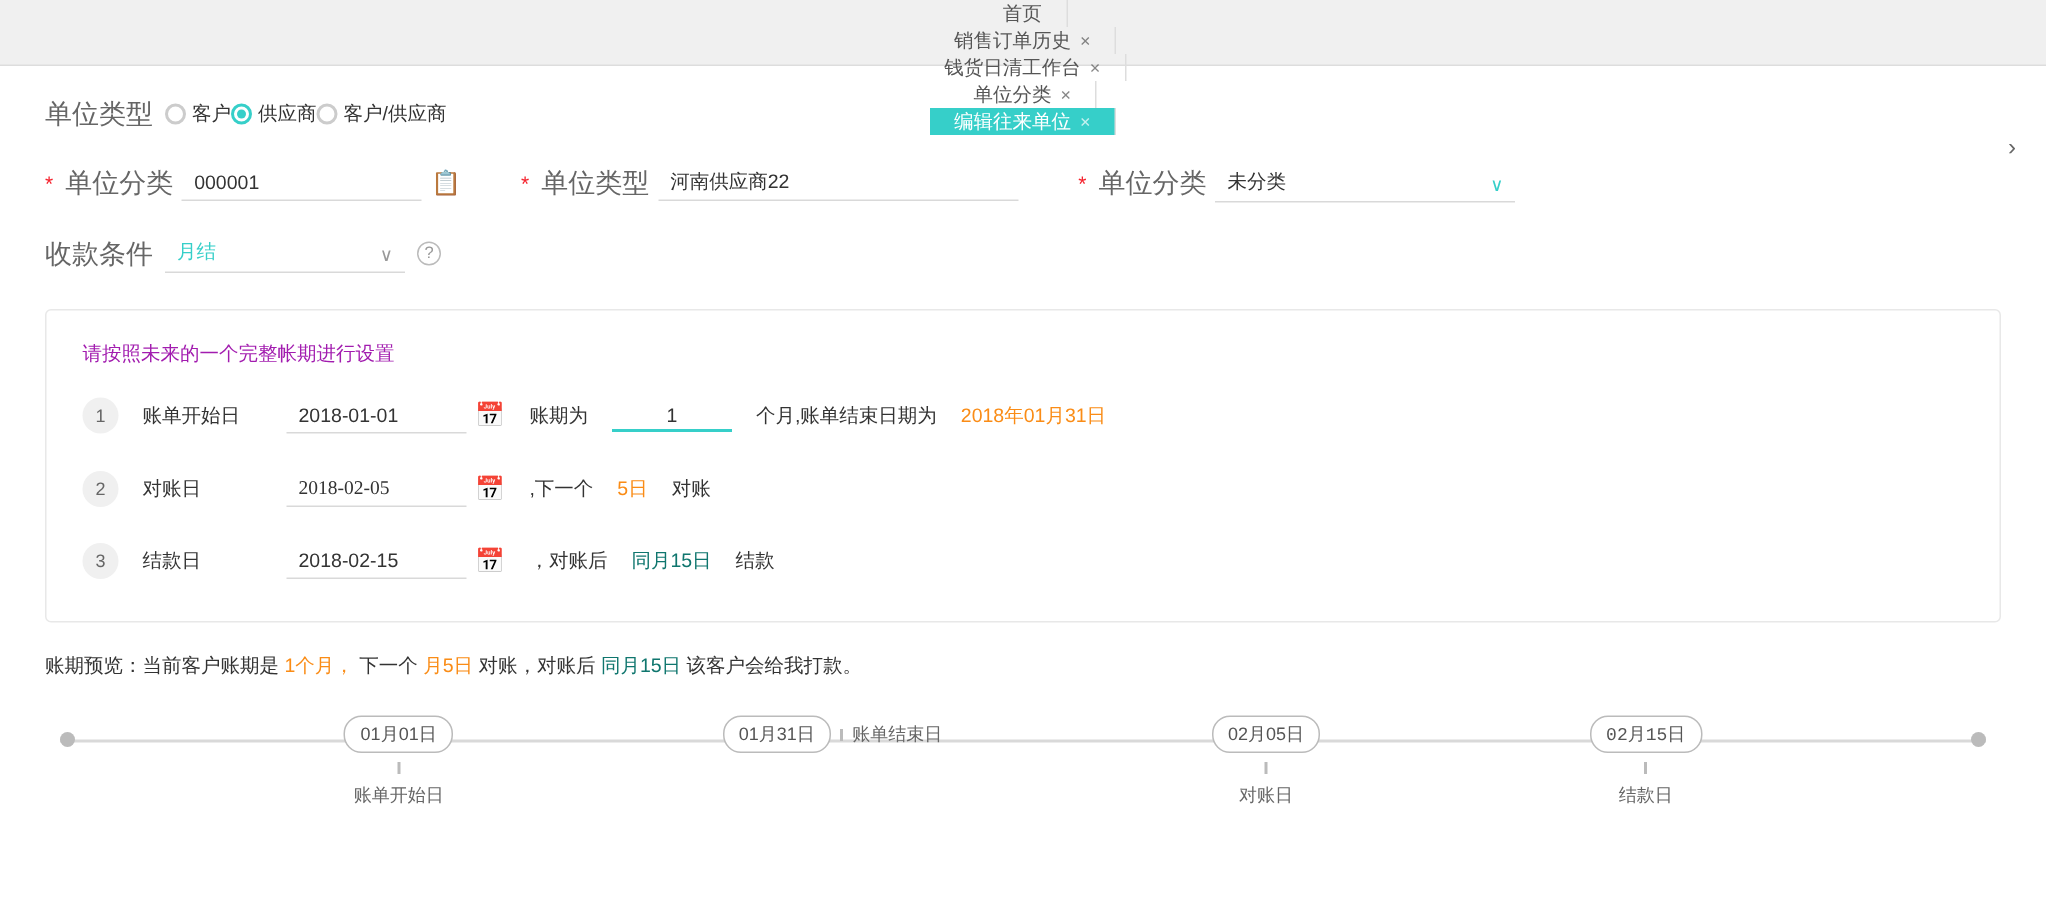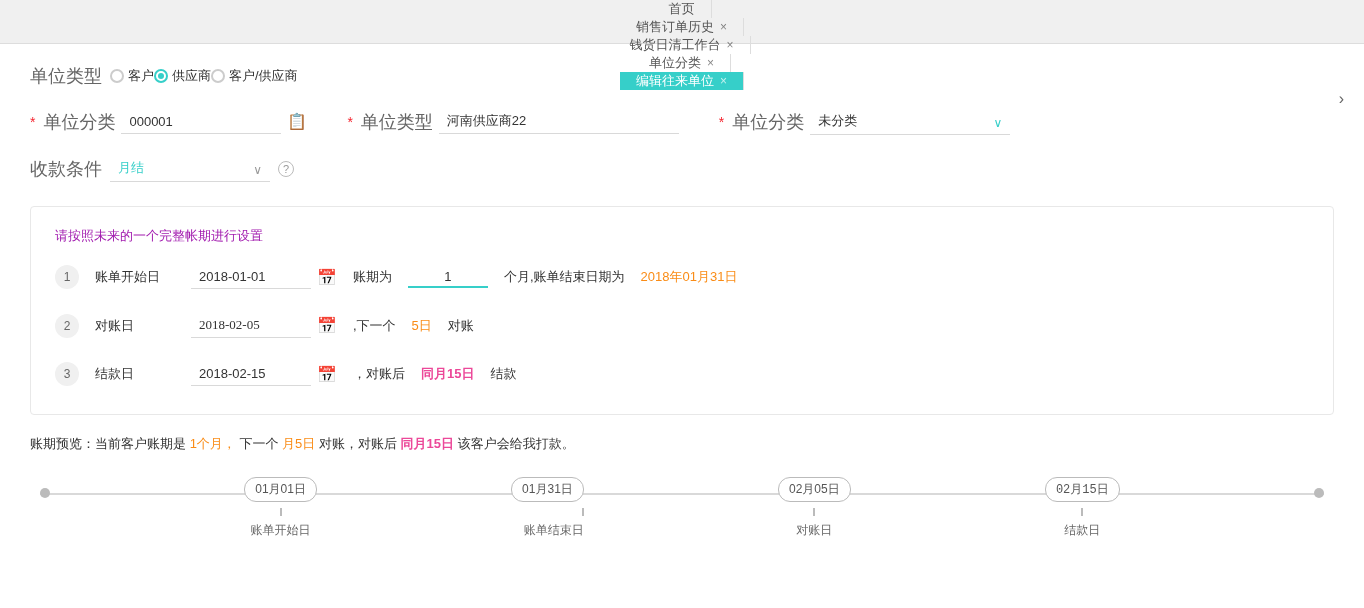--- a/index.html
+++ b/index.html
@@ -188,21 +188,21 @@
       font-size: 13px;
       color: #333;
       width: 80px;
       flex-shrink: 0;
     }
     .inline-text {
       font-size: 13px;
       color: #333;
     }
     .highlight-orange { color: #fa8c16; font-weight: 500; }
-    .highlight-teal { color: #ec4899; font-weight: 700; }
+    .highlight-teal { color: #0f766e; font-weight: 400; }
 
     .period-input {
       border: none;
       border-bottom: 2px solid #36cfc9;
       width: 80px;
       padding: 2px 4px;
       font-size: 13px;
       text-align: center;
       outline: none;
       color: #333;
@@ -352,21 +352,21 @@
       <div style="display:flex; flex-direction:column; align-items:center; gap:6px;">
         <div style="width:10px; height:10px; border-radius:50%; background:#bbb; margin-top:11px;"></div>
       </div>
 
       <div style="display:flex; flex-direction:column; align-items:center; gap:6px;">
         <div style="background:#fff; border:1px solid #bbb; border-radius:12px; padding:3px 10px; font-size:12px; color:#555; white-space:nowrap;">01月01日</div>
         <div style="width:2px; height:8px; background:#bbb;"></div>
         <div style="font-size:12px; color:#666; white-space:nowrap;">账单开始日</div>
       </div>
 
-      <div style="display:flex; flex-direction:column; align-items:flex-end; gap:6px;">
+      <div style="display:flex; flex-direction:row; align-items:center; gap:6px;">
         <div style="background:#fff; border:1px solid #bbb; border-radius:12px; padding:3px 10px; font-size:12px; color:#555; white-space:nowrap;">01月31日</div>
         <div style="width:2px; height:8px; background:#bbb;"></div>
         <div style="font-size:12px; color:#666; white-space:nowrap;">账单结束日</div>
       </div>
 
       <div style="display:flex; flex-direction:column; align-items:center; gap:6px;">
         <div style="background:#fff; border:1px solid #bbb; border-radius:12px; padding:3px 10px; font-size:12px; color:#555; white-space:nowrap;">02月05日</div>
         <div style="width:2px; height:8px; background:#bbb;"></div>
         <div style="font-size:12px; color:#666; white-space:nowrap;">对账日</div>
       </div>

